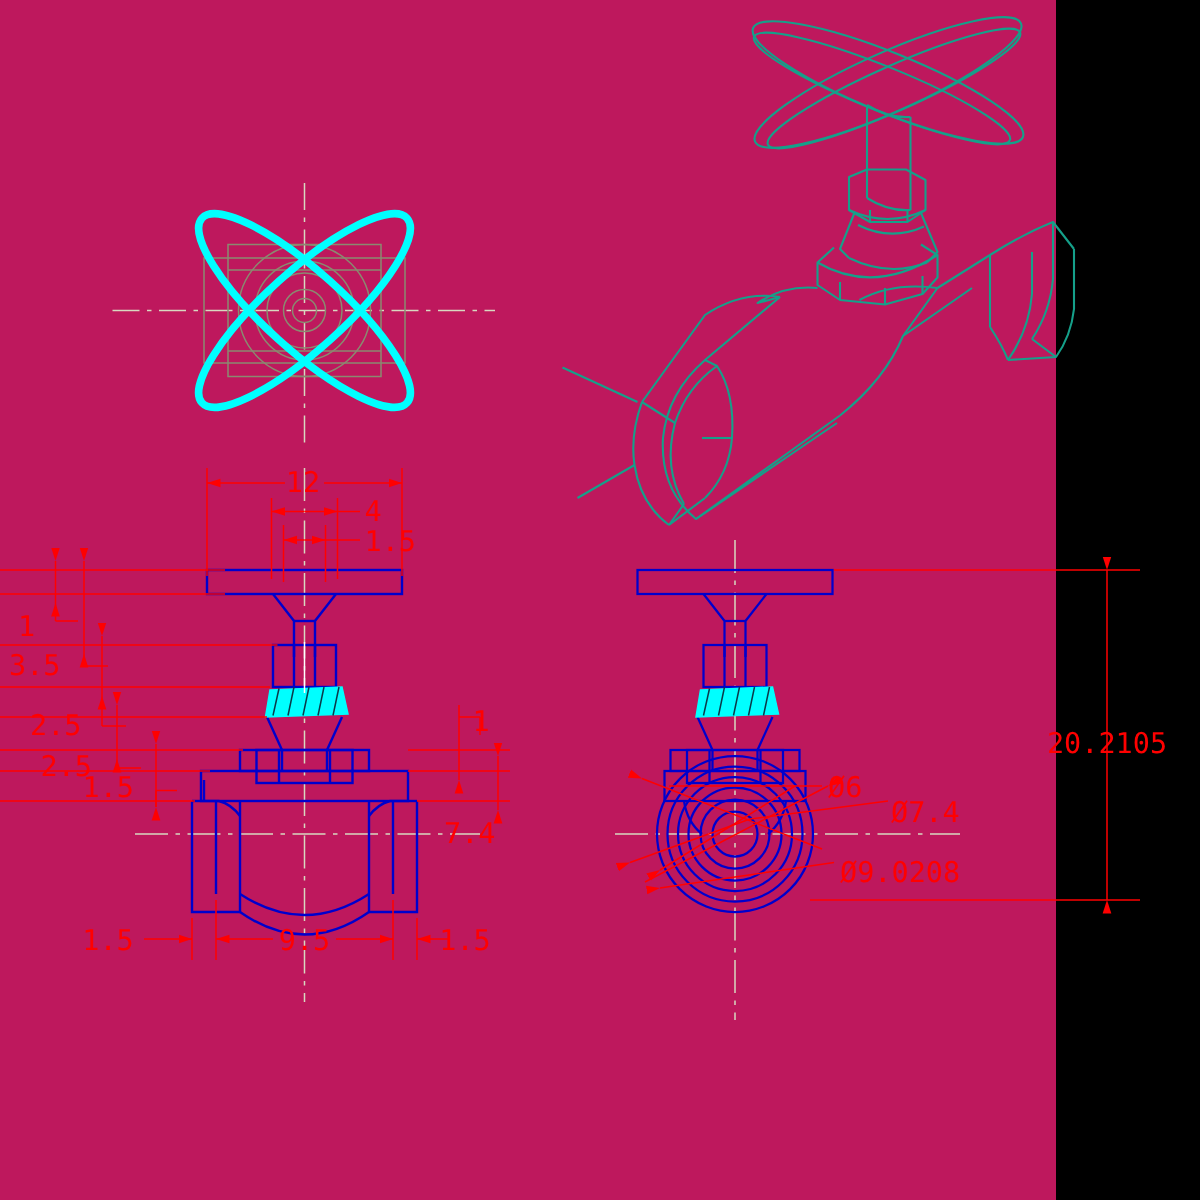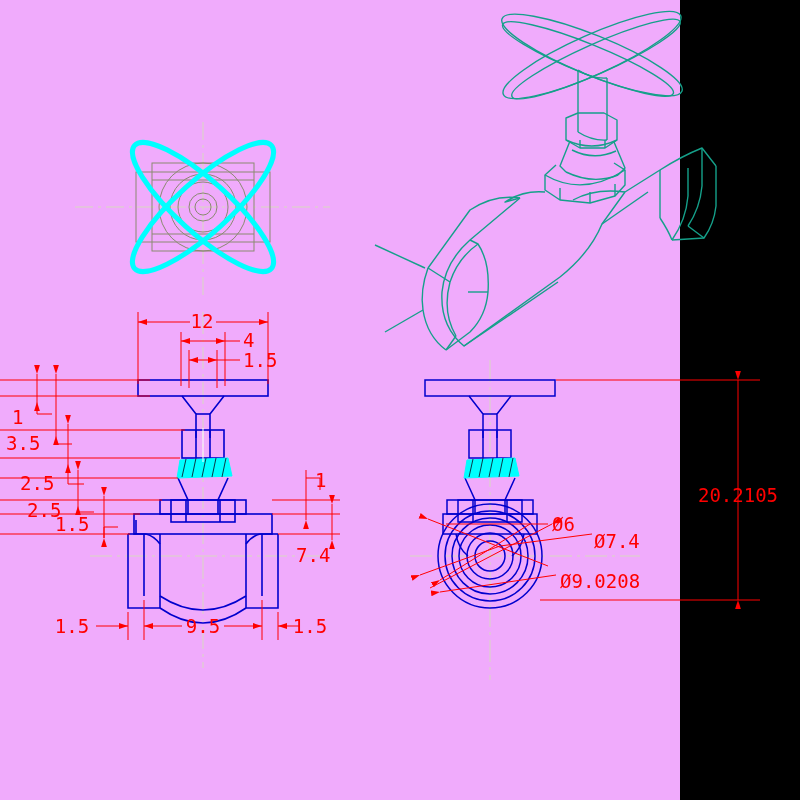--- a/index.html
+++ b/index.html
@@ -1,18 +1,18 @@
 <!DOCTYPE html>
 <html><head>
 <meta charset="utf-8">
 <style>
   html,body{margin:0;padding:0;background:#000;}
   body{width:800px;height:800px;overflow:hidden;
        font-family:"DejaVu Sans Mono",monospace;}
-  #cad-root{position:relative;width:680px;height:800px;background:#f0abfc;}
+  #cad-root{position:relative;width:680px;height:800px;background:#be185d;padding-left:24px;}
   #cad-svg{position:absolute;left:0;top:0;width:800px;height:800px;display:block;}
   .dimtext{font-family:"DejaVu Sans Mono",monospace;fill:#ff0000;}
 </style>
 </head>
 <body>
 
 <div id="cad-root">
 <svg id="cad-svg" viewBox="0 0 800 800">
 
   <g>

